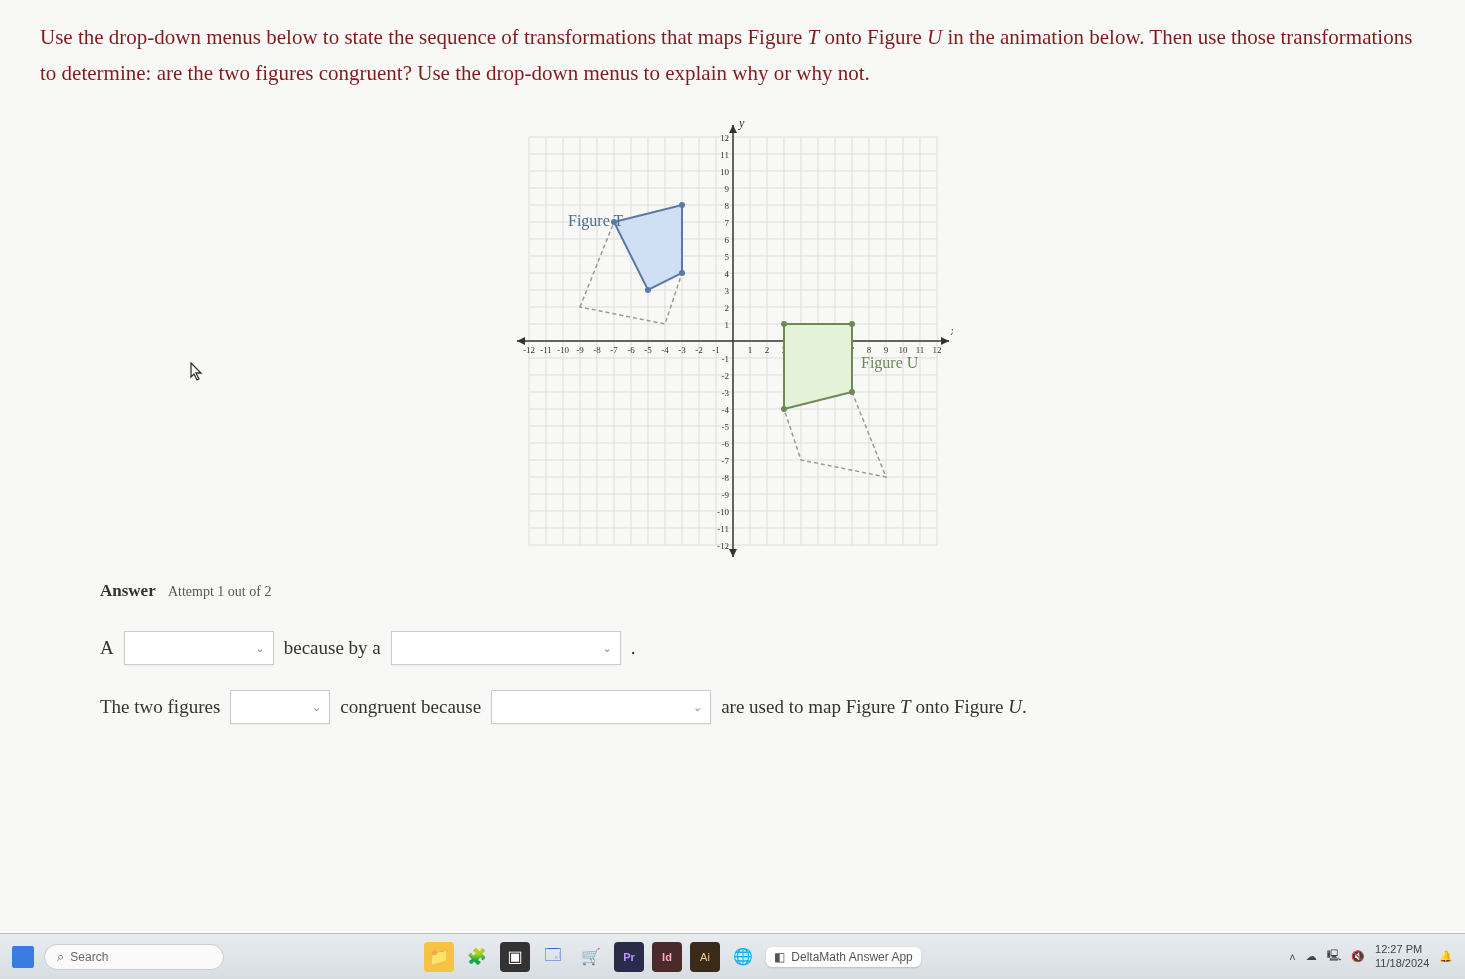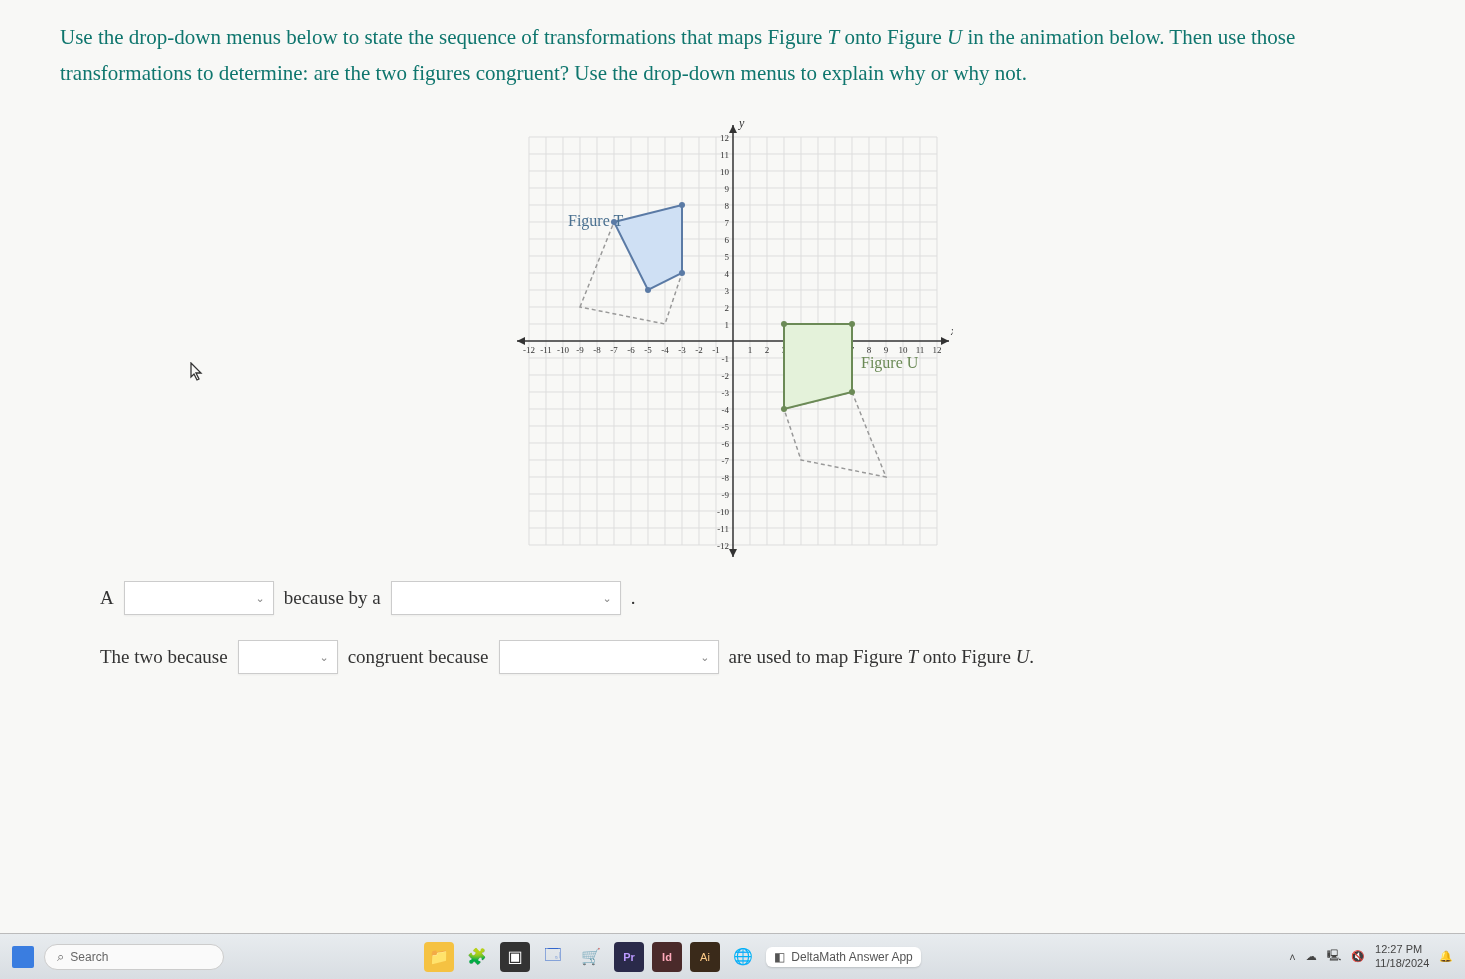--- a/index.html
+++ b/index.html
@@ -5,24 +5,24 @@
 * { box-sizing: border-box; margin: 0; padding: 0; }
 body {
   font-family: Georgia, 'Times New Roman', serif;
   background: #f8f8f6;
   width: 1465px;
   height: 979px;
   overflow: hidden;
   position: relative;
 }
 .question-area {
-  padding: 20px 40px 0 60px;
+  padding: 20px 40px 0 40px;
   font-size: 21px;
   line-height: 1.7;
-  color: #0f766e;
+  color: #7f1d1d;
 }
 .italic { font-style: italic; }
 .graph-container {
   position: relative;
   width: 440px;
   height: 440px;
   margin: 30px auto 0 auto;
 }
 .graph-svg {
   display: block;
@@ -288,35 +288,39 @@
         <circle cx="119" cy="51" r="3" fill="#6b8a56"></circle>
         <circle cx="51" cy="68" r="3" fill="#6b8a56"></circle>
 
     <text x="-165" y="-115" font-size="16" fill="#4a7090" font-family="Georgia">Figure T</text>
     <text x="128" y="27" font-size="16" fill="#6b8a56" font-family="Georgia">Figure U</text>
   </g>
 </svg>
 </div>
 
 <div class="answer-section">
+  <div class="answer-header">
+    <span class="answer-bold">Answer</span>
+    <span class="answer-attempt">Attempt 1 out of 2</span>
+  </div>
 
   <div class="answer-row">
     <span>A</span>
     <div class="dropdown dd-small">
       <span class="chev">⌄</span>
     </div>
     <span>because by a</span>
     <div class="dropdown dd-med">
       <span class="chev">⌄</span>
     </div>
     <span>.</span>
   </div>
 
   <div class="answer-row">
-    <span>The two because</span>
+    <span>The two figures</span>
     <div class="dropdown dd-tiny">
       <span class="chev">⌄</span>
     </div>
     <span>congruent because</span>
     <div class="dropdown dd-wide">
       <span class="chev">⌄</span>
     </div>
     <span>
       <span>are used to map Figure </span><span class="italic">T</span><span> onto Figure </span><span class="italic">U</span><span>.</span>
     </span>

